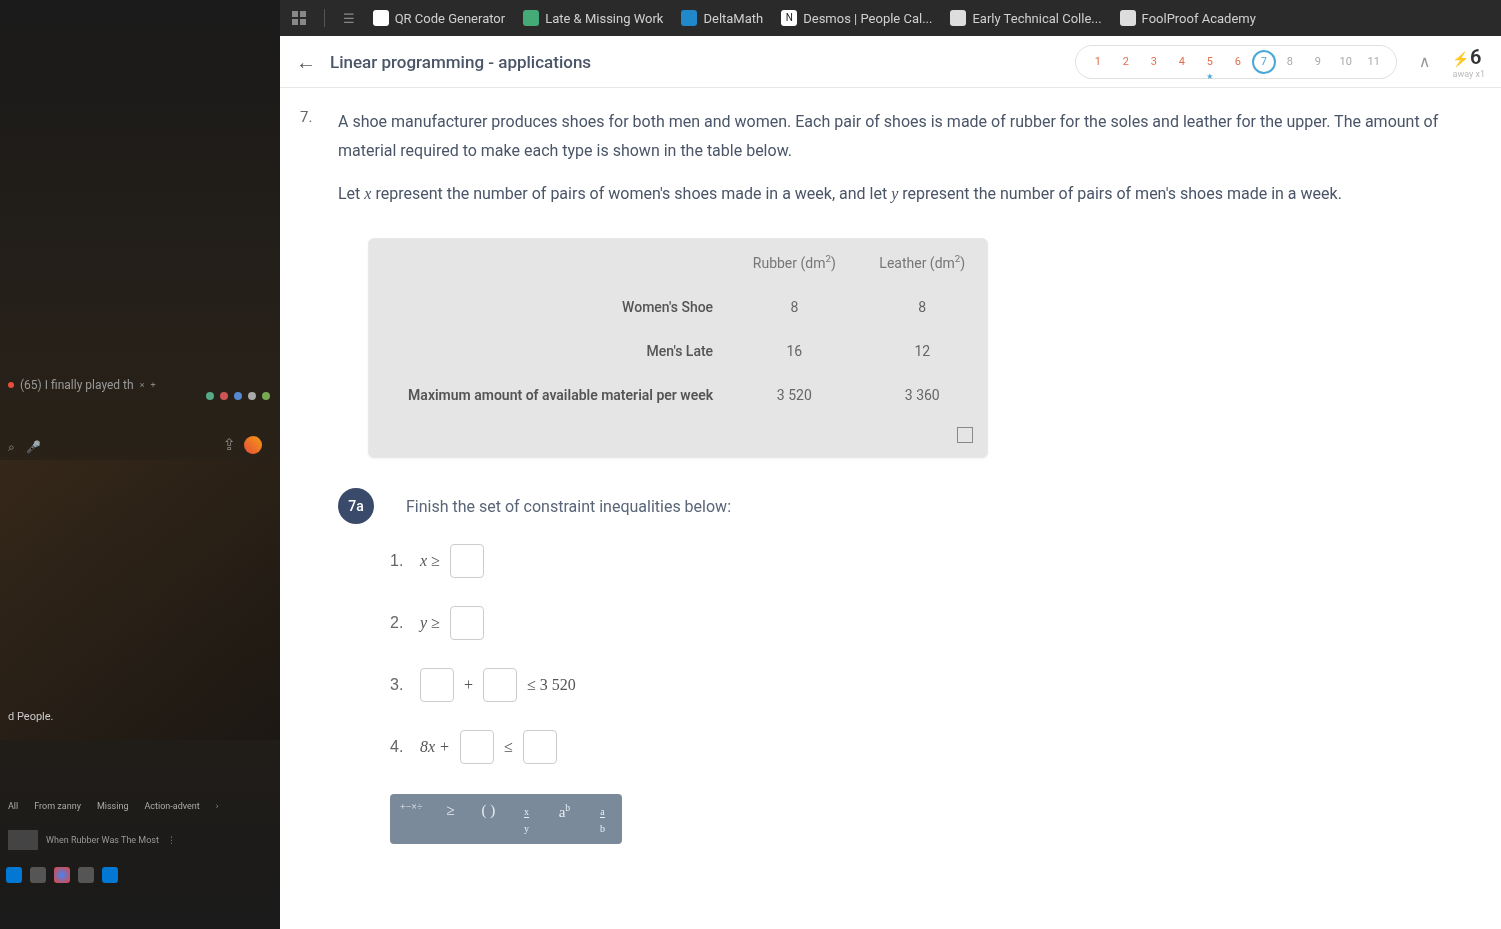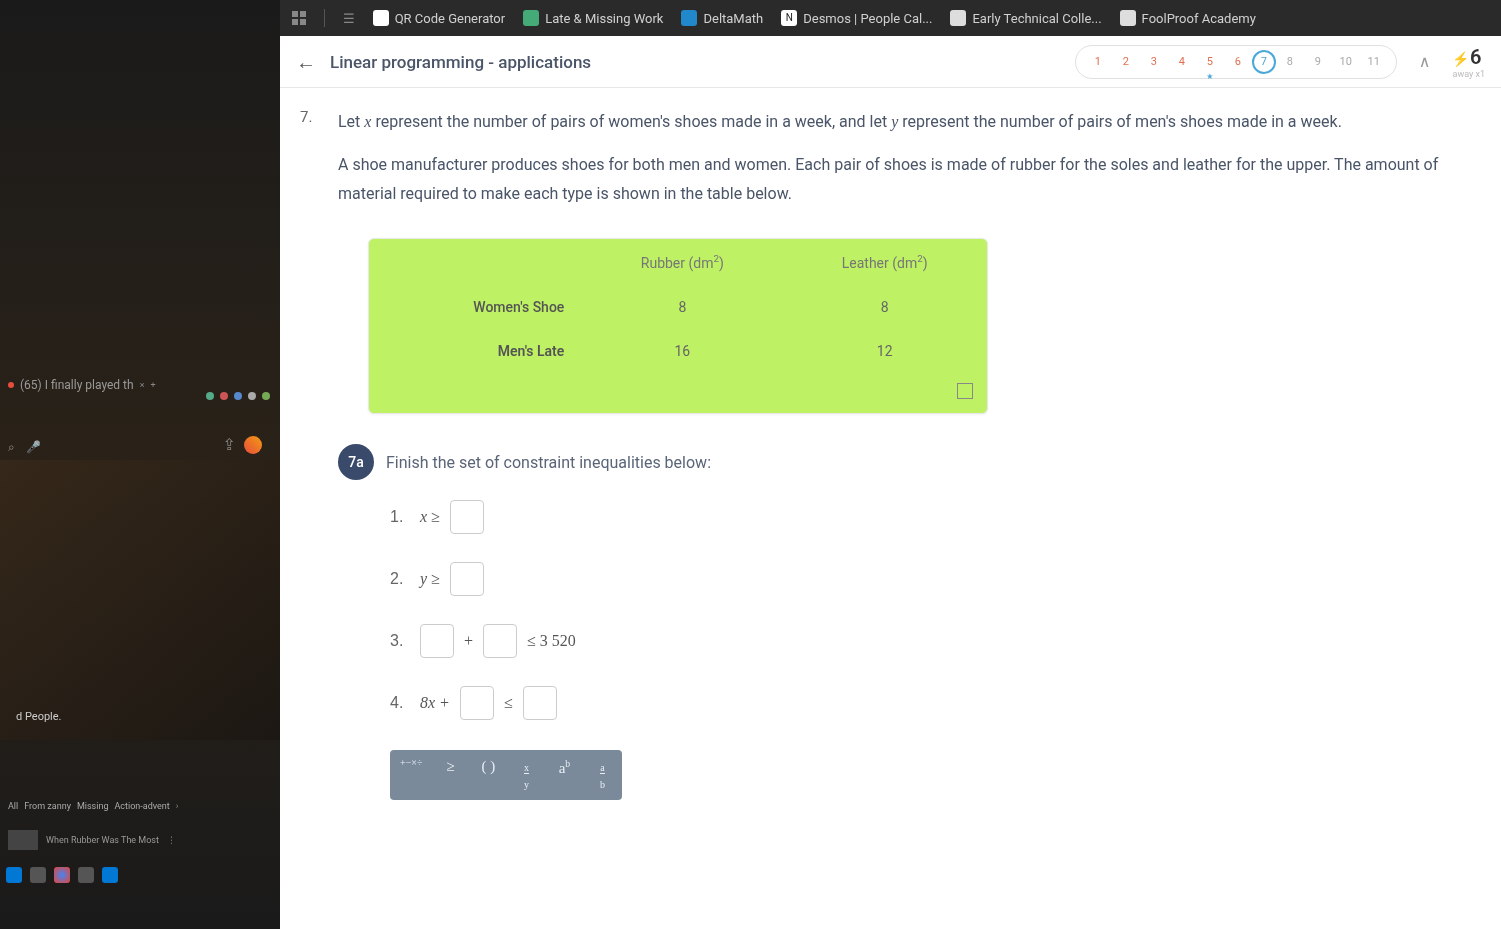--- a/index.html
+++ b/index.html
@@ -68,30 +68,30 @@
       top: 460px;
       left: 0;
       width: 100%;
       height: 280px;
       background: linear-gradient(135deg, #3a2a1a 0%, #1a1510 100%);
       opacity: 0.7;
     }
     .left-panel .people-label {
       position: absolute;
       top: 710px;
-      left: 16px;
+      left: 8px;
       font-size: 11px;
       color: #ccc;
     }
     .left-panel .bottom-tags {
       position: absolute;
       bottom: 110px;
       left: 0;
       display: flex;
-      gap: 6px;
+      gap: 16px;
       font-size: 9px;
       color: #aaa;
       padding: 8px;
     }
     .left-panel .bottom-card {
       position: absolute;
       bottom: 75px;
       left: 0;
       font-size: 9px;
       color: #999;
@@ -235,21 +235,21 @@
       color: #4a5568;
       margin-bottom: 14px;
     }
     .q-text .var { font-style: italic; font-family: serif; }
     
     
     .data-table {
       margin: 30px 0 20px 30px;
       border: 1px solid #e8e8e8;
       border-radius: 6px;
-      background: #bef264;
+      background: #e5e5e5;
       box-shadow: 0 1px 3px rgba(0,0,0,0.05);
       width: 620px;
     }
     .data-table table {
       width: 100%;
       border-collapse: collapse;
       font-size: 14px;
     }
     .data-table th, .data-table td {
       padding: 14px 18px;
@@ -279,21 +279,21 @@
       height: 16px;
       border: 1.5px solid #888;
       position: relative;
       cursor: pointer;
     }
     
     
     .subq {
       display: flex;
       align-items: center;
-      gap: 12px;
+      gap: 32px;
       margin: 30px 0 20px 0;
     }
     .subq-badge {
       width: 36px;
       height: 36px;
       border-radius: 50%;
       background: #3a4a6a;
       color: #fff;
       display: flex;
       align-items: center;
@@ -466,44 +466,49 @@
         <div><span class="bolt">⚡</span><span class="score">6</span></div>
         <div class="sub-score">away x1</div>
       </div>
     </div>
   </div>
 
   <div class="content">
     <div class="q-row">
       <div class="q-number">7.</div>
       <div class="q-body">
+        <p class="q-text">A shoe manufacturer produces shoes for both men and women. Each pair of shoes is made of rubber for the soles and leather for the upper. The amount of material required to make each type is shown in the table below.</p>
         <p class="q-text">
           <span>Let </span><span class="var">x</span><span> represent the number of pairs of women's shoes made in a week, and let </span><span class="var">y</span><span> represent the number of pairs of men's shoes made in a week.</span>
         </p>
-        <p class="q-text">A shoe manufacturer produces shoes for both men and women. Each pair of shoes is made of rubber for the soles and leather for the upper. The amount of material required to make each type is shown in the table below.</p>
 
         <div class="data-table">
           <table>
             <thead>
               <tr>
                 <th></th>
                 <th><span>Rubber (dm</span><sup>2</sup><span>)</span></th>
                 <th><span>Leather (dm</span><sup>2</sup><span>)</span></th>
               </tr>
             </thead>
             <tbody>
               <tr>
                 <td>Women's Shoe</td>
                 <td>8</td>
                 <td>8</td>
               </tr>
               <tr>
                 <td>Men's Late</td>
                 <td>16</td>
                 <td>12</td>
+              </tr>
+              <tr>
+                <td>Maximum amount of available material per week</td>
+                <td>3 520</td>
+                <td>3 360</td>
               </tr>
             </tbody>
           </table>
           <div class="table-actions">
             <span class="fullscreen-icon"></span>
           </div>
         </div>
 
         <div class="subq">
           <span class="subq-badge">7a</span>

